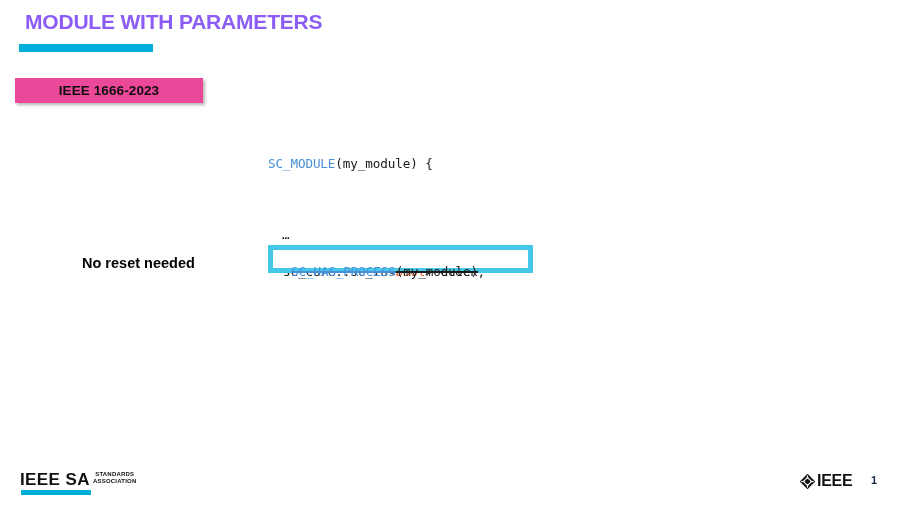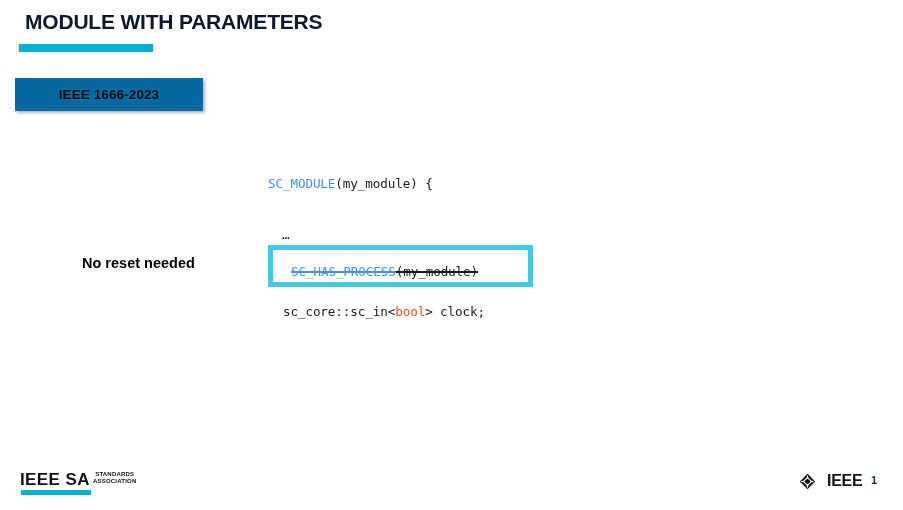--- a/index.html
+++ b/index.html
@@ -17,40 +17,40 @@
   }
 
   
   #slide-title {
     position: absolute;
     left: 25px;
     top: 10px;
     font-size: 21px;
     font-weight: bold;
     letter-spacing: -0.2px;
-    color: #0f172a;
+    color: #8b5cf6;
     white-space: nowrap;
   }
   #title-accent-bar {
     position: absolute;
     left: 19px;
     top: 44px;
     width: 134px;
     height: 8px;
     background: #00AEDB;
   }
 
   
   #standard-badge {
     position: absolute;
     left: 15px;
     top: 78px;
     width: 188px;
-    height: 33px;
-    background: #0369a1;
+    height: 25px;
+    background: #ec4899;
     box-shadow: 2px 2px 3px rgba(120,120,120,0.55);
     display: flex;
     align-items: center;
     justify-content: center;
   }
   #standard-badge-label {
     font-size: 13.5px;
     font-weight: bold;
     color: #0d0d0d;
     letter-spacing: 0.1px;
@@ -72,21 +72,21 @@
     position: absolute;
     left: 268px;
     top: 119px;
     font-family: "DejaVu Sans Mono", "Liberation Mono", monospace;
     font-size: 12.6px;
     line-height: 18px;
     color: #1a1a1a;
     white-space: pre;
     letter-spacing: -0.1px;
   }
-  .code-line { height: 18px; white-space: pre; margin-top: 20px; }
+  .code-line { height: 18px; white-space: pre; }
   .blank { height: 18px; }
 
   .tok-macro   { color: #4A90D9; }
   .tok-keyword { color: #E8562A; }
   .tok-plain   { color: #1a1a1a; }
   .strike      { text-decoration: line-through; text-decoration-thickness: 1.5px; }
 
   #ellipsis-line {
     position: absolute;
     left: 282px;
@@ -96,21 +96,21 @@
     line-height: 18px;
     color: #1a1a1a;
   }
 
   
   #highlight-box {
     position: absolute;
     left: 268px;
     top: 245px;
     width: 265px;
-    height: 42px;
+    height: 28px;
     background: #ffffff;
     border: 5px solid #44C8E8;
     box-sizing: border-box;
   }
   #highlighted-code {
     position: absolute;
     left: 18px;
     top: 13px;
     font-family: "DejaVu Sans Mono", "Liberation Mono", monospace;
     font-size: 12.6px;
@@ -169,21 +169,20 @@
     width: 15px;
     height: 15px;
     margin-right: 2px;
     flex: none;
   }
   #ieee-wordmark {
     font-size: 16px;
     font-weight: bold;
     letter-spacing: -0.3px;
     color: #111111;
-    margin-left: 10px;
   }
   #page-number {
     position: absolute;
     left: 871px;
     top: 474px;
     font-size: 11px;
     font-weight: bold;
     color: #1b2a4a;
   }
 </style>

